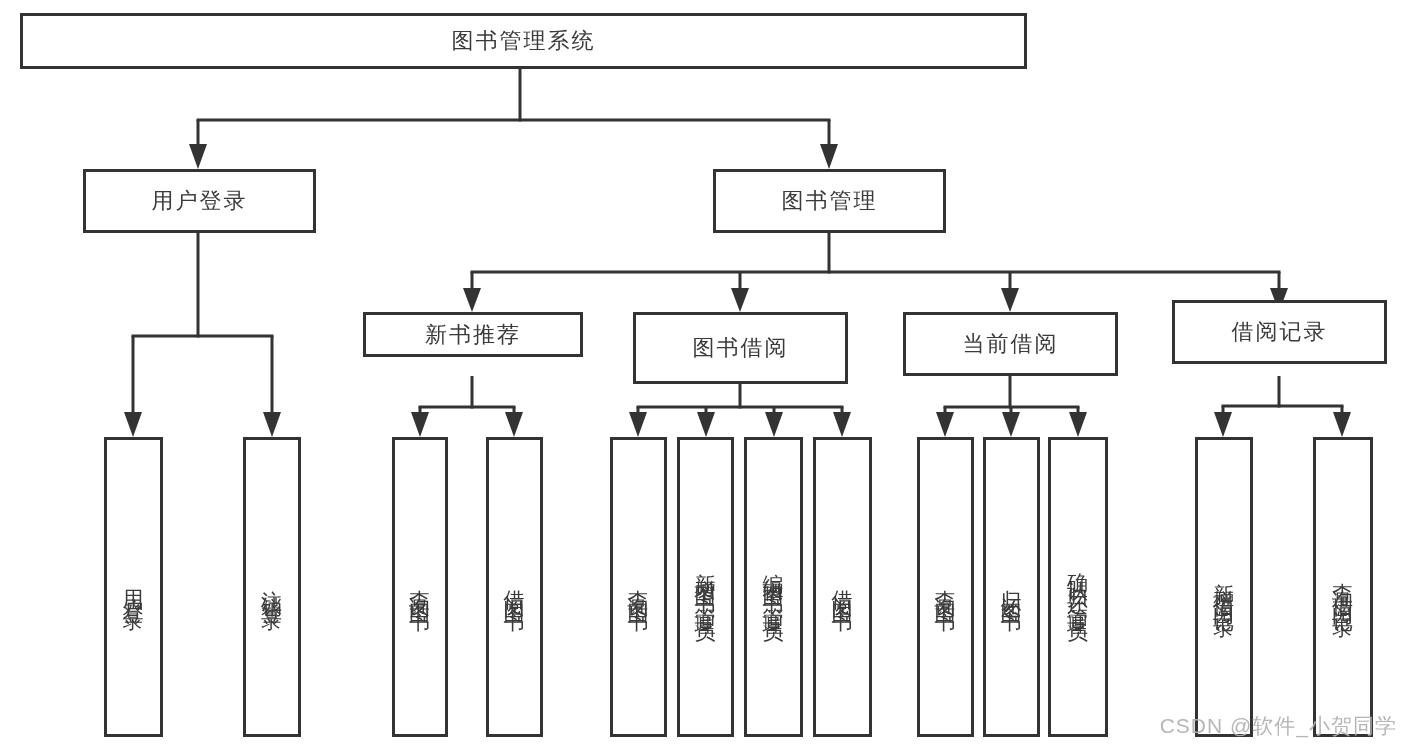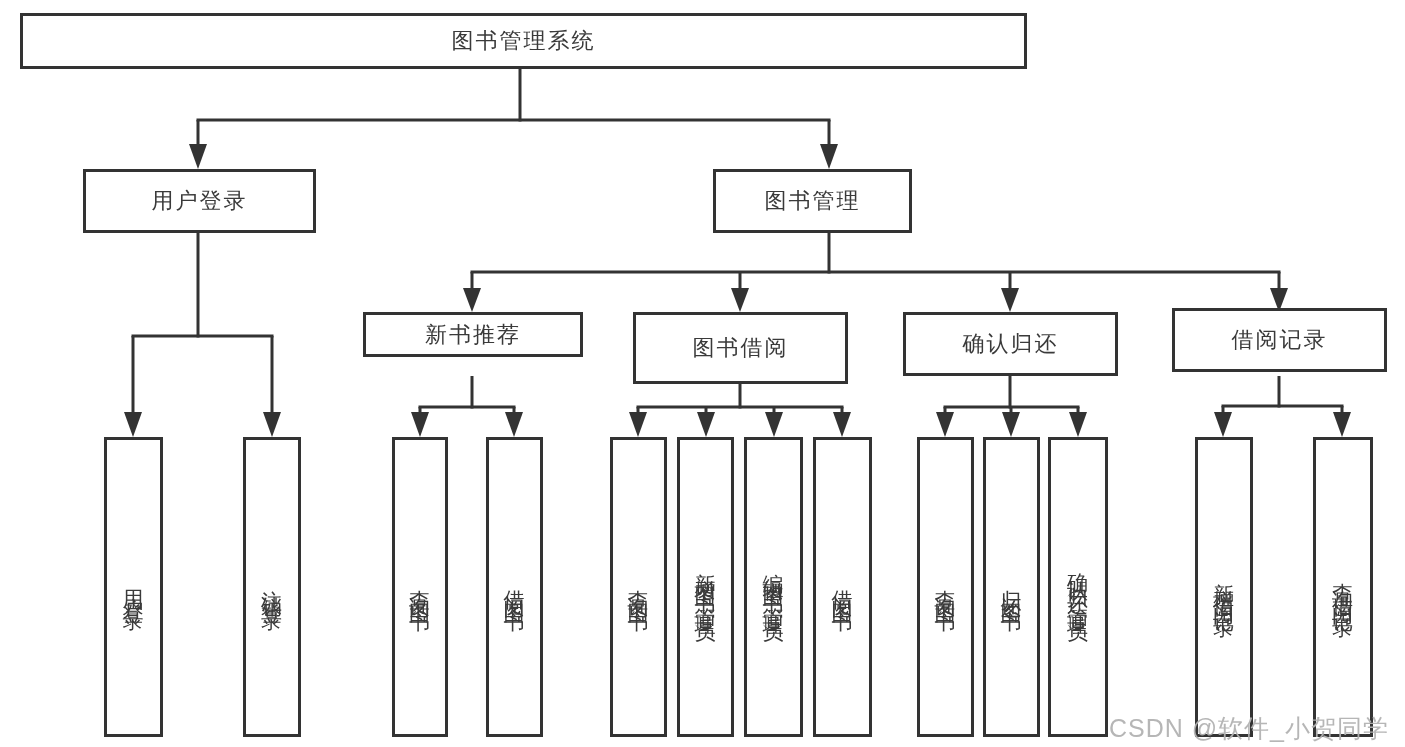--- a/index.html
+++ b/index.html
@@ -25,45 +25,45 @@
     text-orientation:mixed;
     font-size:21px;
     letter-spacing:7px;
     line-height:1.1;
     white-space:nowrap;
   }
   
   .b-root{left:20px;top:13px;width:1007px;height:56px;}
   
   .b-l2-user{left:83px;top:169px;width:233px;height:64px;}
-  .b-l2-book{left:713px;top:169px;width:199px;height:64px;}
+  .b-l2-book{left:713px;top:169px;width:233px;height:64px;}
   
   .b-l3-1{left:363px;top:312px;width:220px;height:45px;}
   .b-l3-2{left:633px;top:312px;width:215px;height:72px;}
   .b-l3-3{left:903px;top:312px;width:215px;height:64px;}
-  .b-l3-4{left:1172px;top:308px;width:215px;height:64px;}
+  .b-l3-4{left:1172px;top:300px;width:215px;height:64px;}
   
   .leaf{top:437px;height:300px;}
   .b-lf-1{left:104px;width:59px;}
   .b-lf-2{left:243px;width:58px;}
   .b-lf-3{left:392px;width:56px;}
   .b-lf-4{left:486px;width:57px;}
   .b-lf-5{left:610px;width:57px;}
   .b-lf-6{left:677px;width:57px;}
   .b-lf-7{left:744px;width:59px;}
   .b-lf-8{left:813px;width:59px;}
   .b-lf-9{left:917px;width:57px;}
   .b-lf-10{left:983px;width:57px;}
   .b-lf-11{left:1048px;width:60px;}
   .b-lf-12{left:1195px;width:58px;}
   .b-lf-13{left:1313px;width:60px;}
   .watermark{
     position:absolute;
-    top:712px;right:16px;
-    font-size:25px;
+    top:712px;right:8px;
+    font-size:21px;
     color:rgba(178,178,178,0.95);
     letter-spacing:1px;
     white-space:nowrap;
   }
 </style>
 </head>
 <body>
 
 <div class="canvas">
 
@@ -154,21 +154,21 @@
     <span class="hlabel">图书管理</span>
   </div>
 
   <div class="box b-l3-1">
     <span class="hlabel">新书推荐</span>
   </div>
   <div class="box b-l3-2">
     <span class="hlabel">图书借阅</span>
   </div>
   <div class="box b-l3-3">
-    <span class="hlabel">确认归还</span>
+    <span class="hlabel">当前借阅</span>
   </div>
   <div class="box b-l3-4">
     <span class="hlabel">借阅记录</span>
   </div>
 
   <div class="box leaf b-lf-1">
     <span class="vlabel">用户登录</span>
   </div>
   <div class="box leaf b-lf-2">
     <span class="vlabel">注销登录</span>

